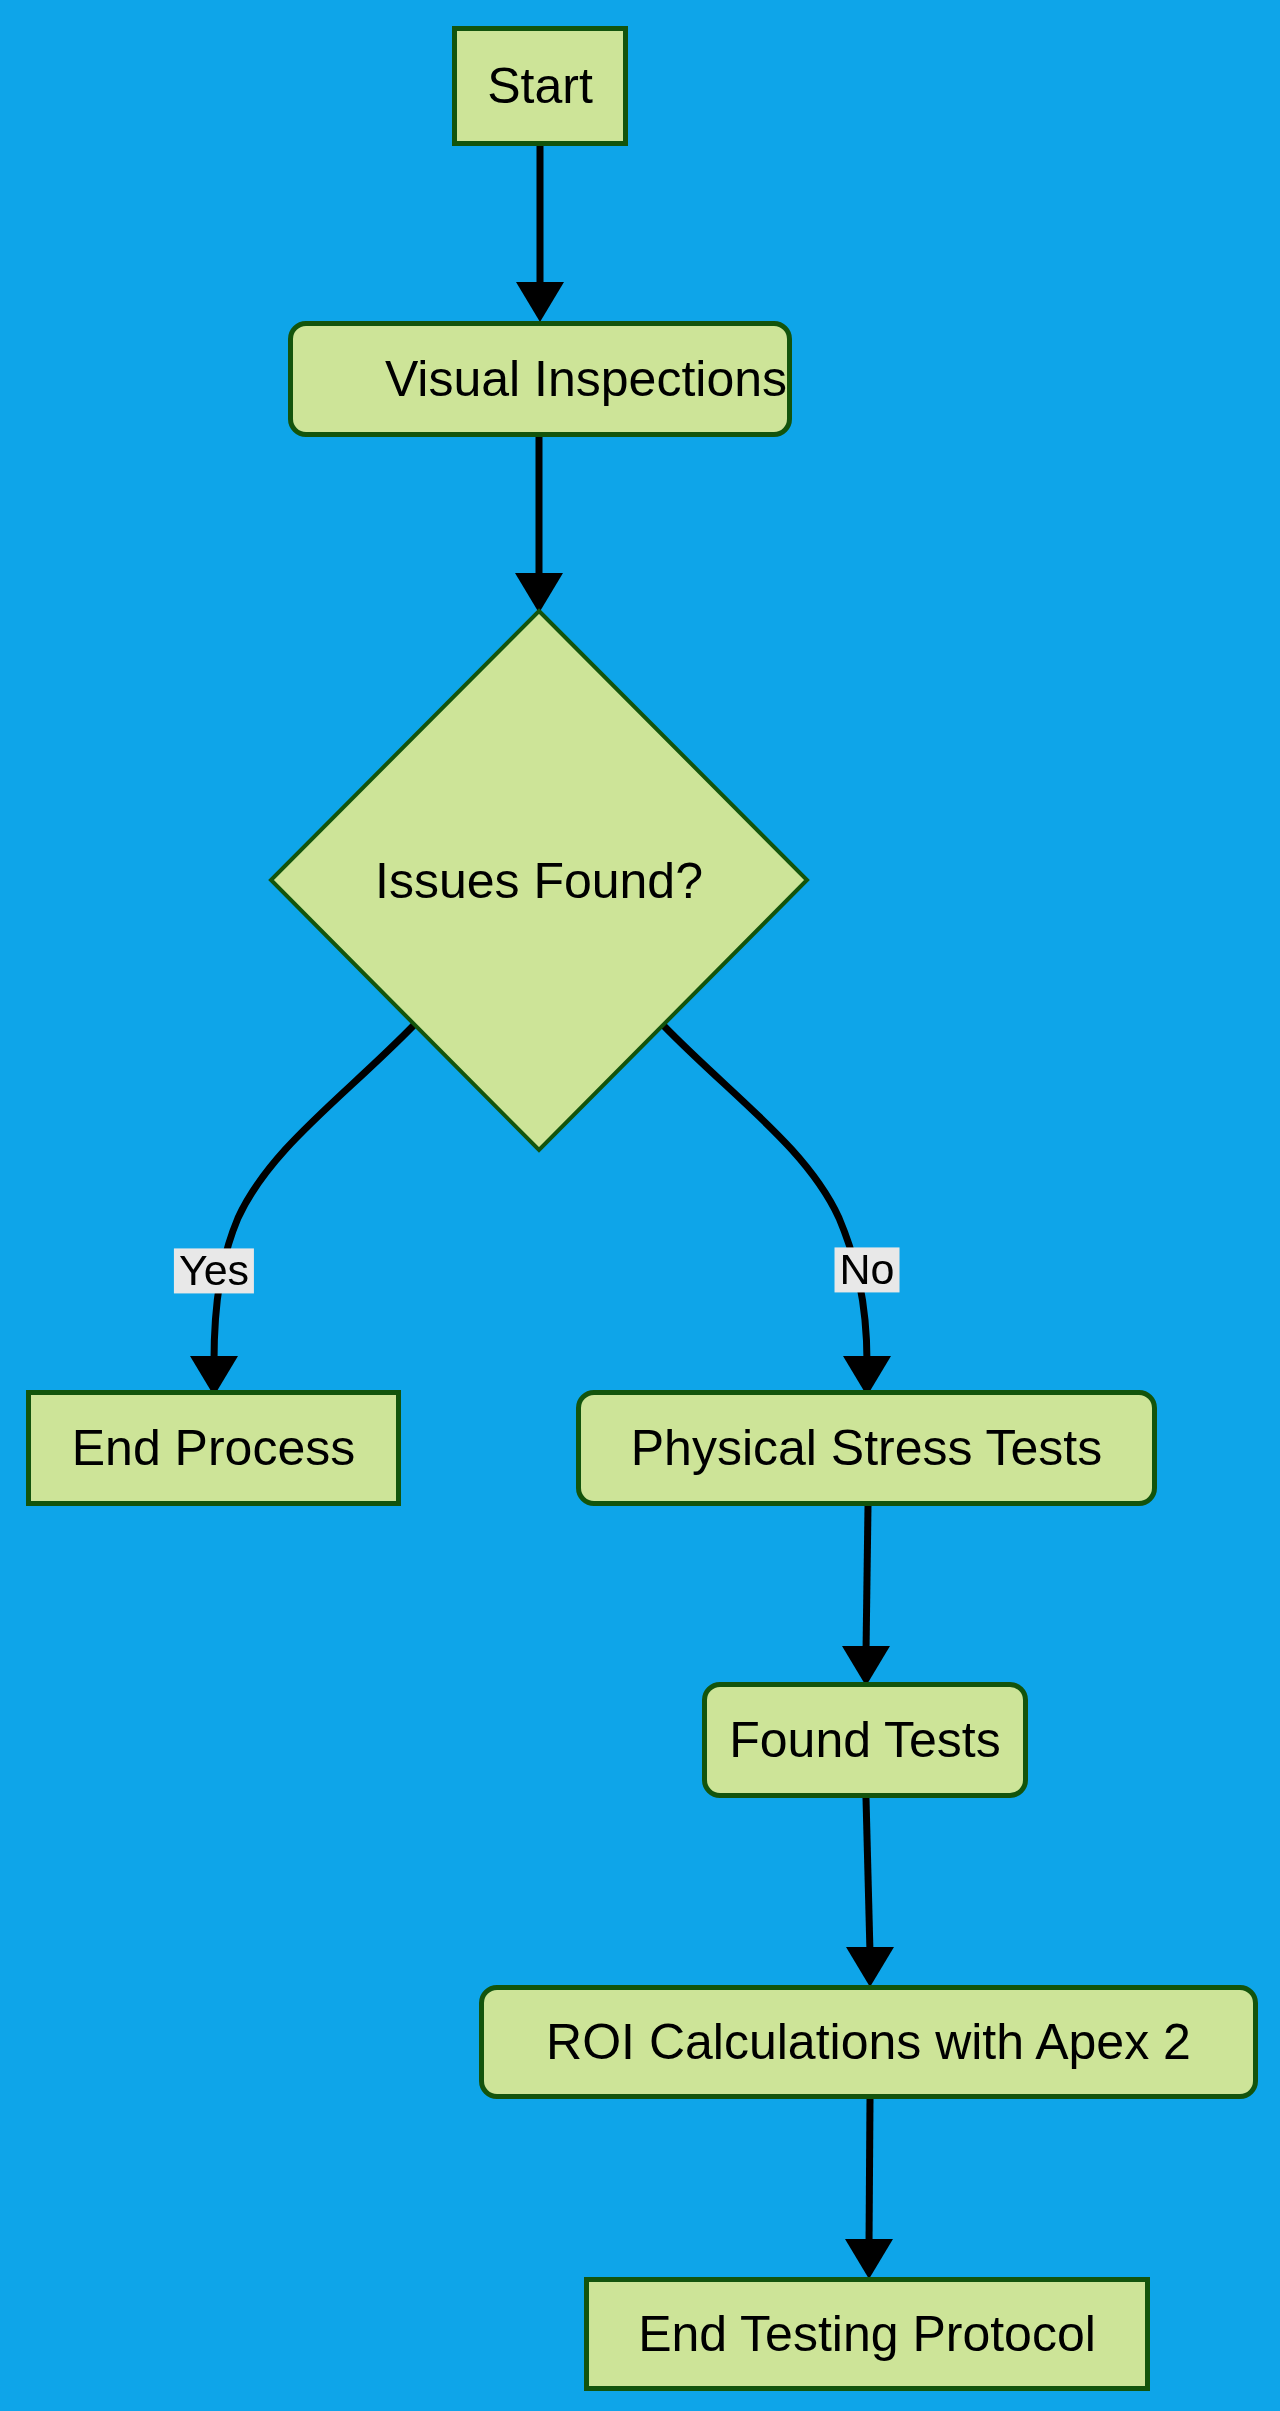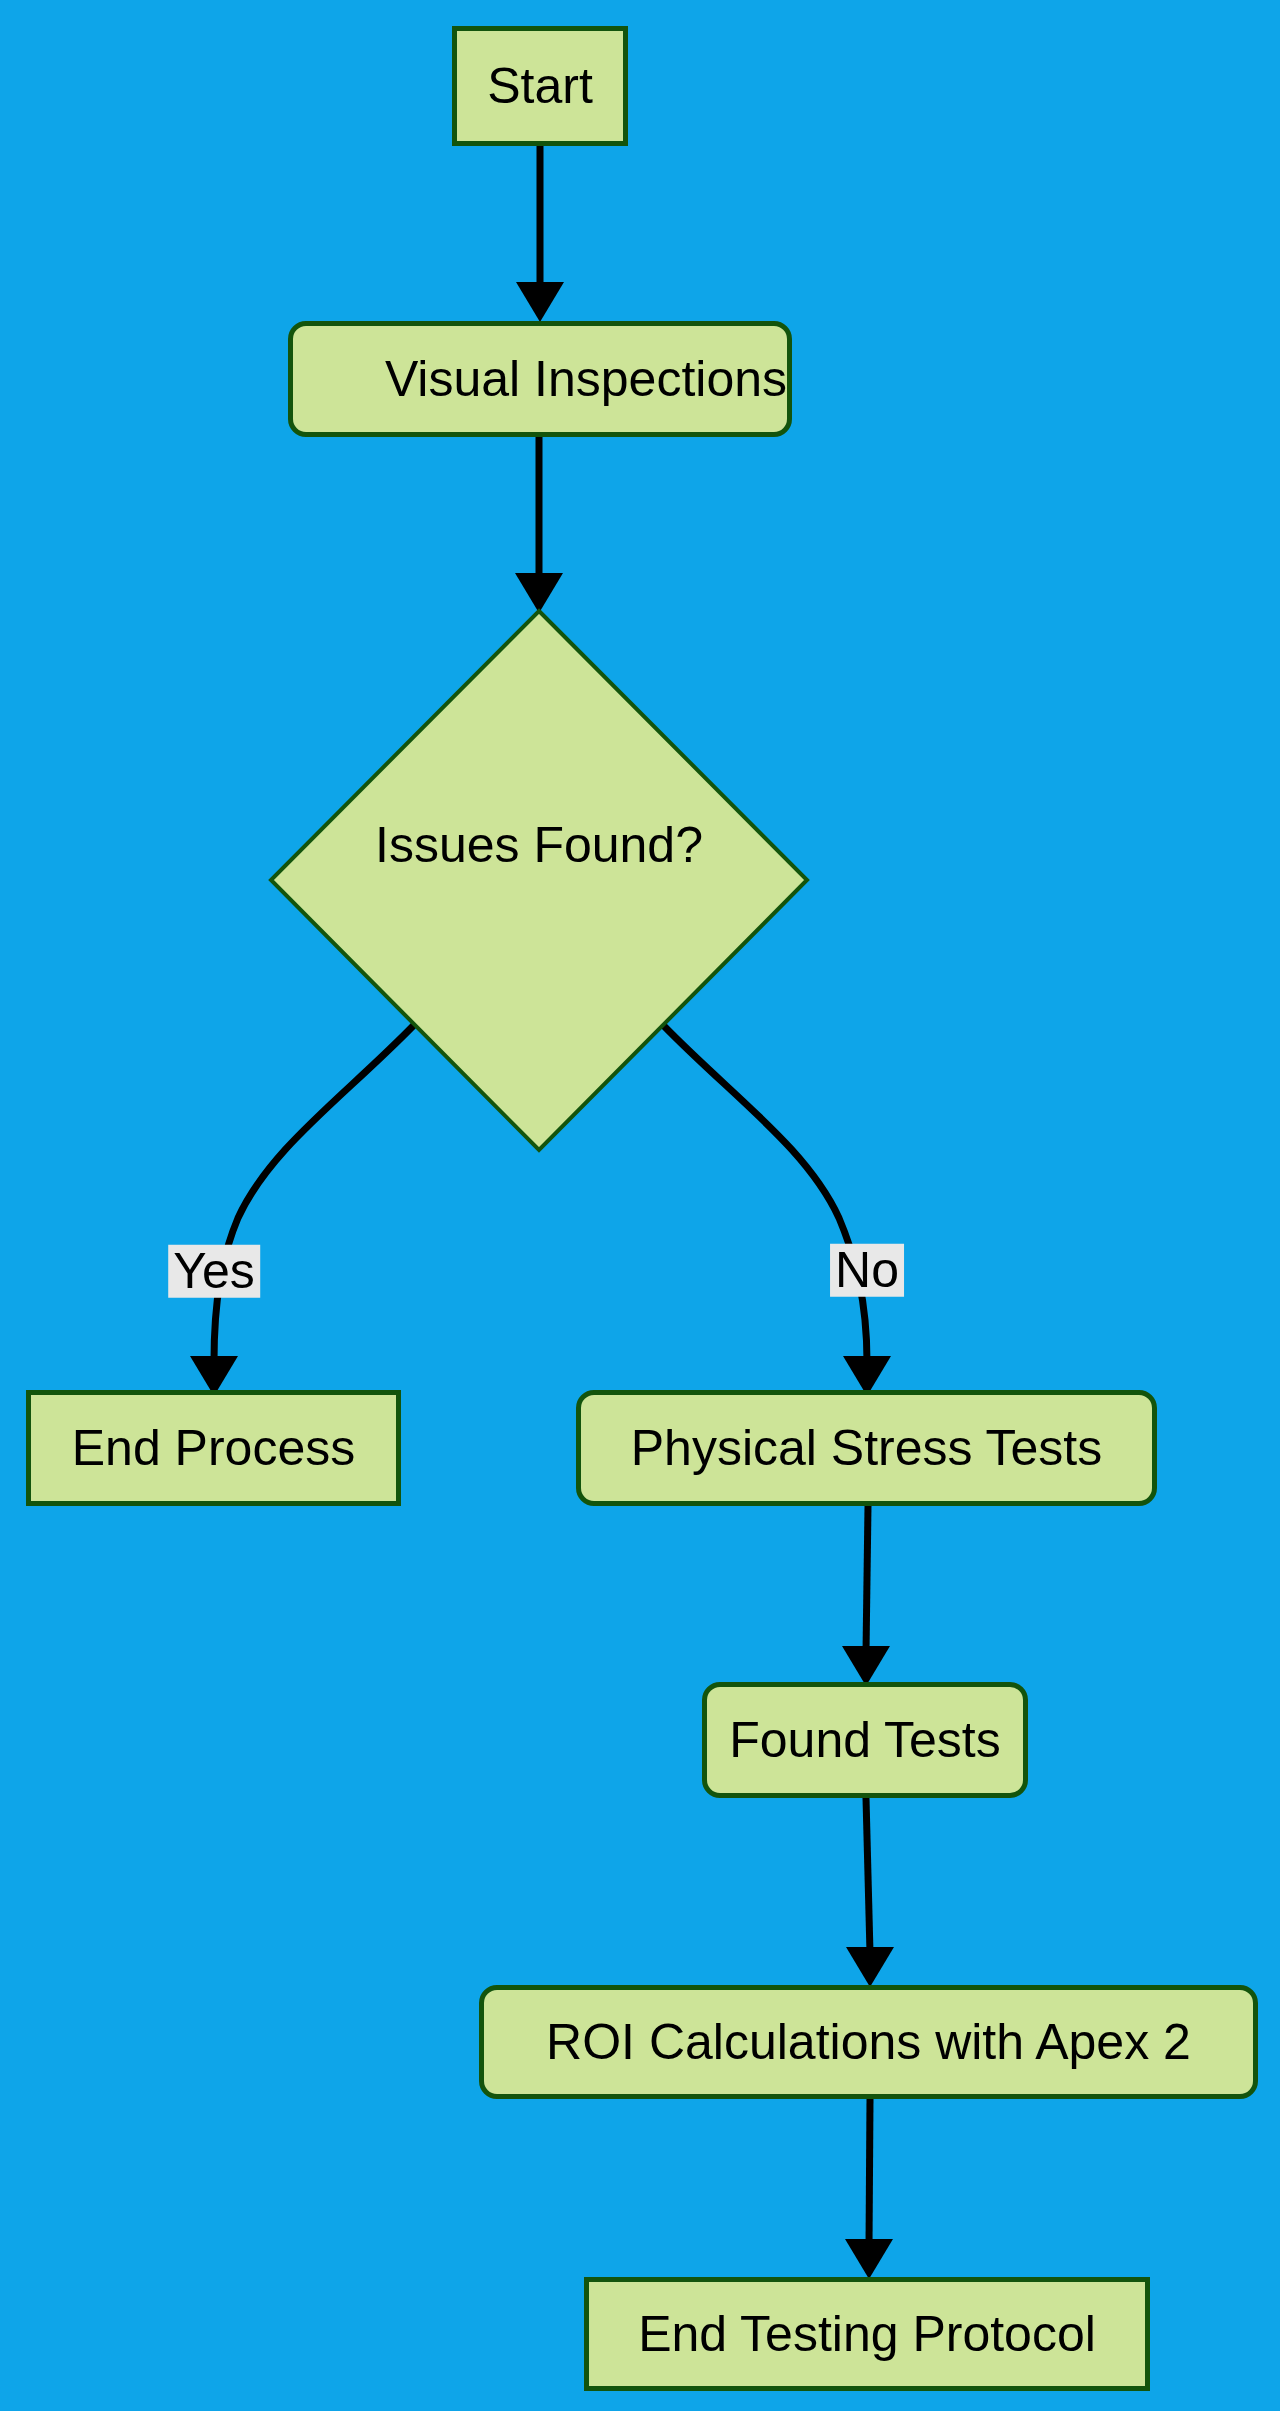--- a/index.html
+++ b/index.html
@@ -47,32 +47,32 @@
   .node-end-process  { left: 26px;  top: 1390px; width: 375px; height: 116px; }
   .node-physical     { left: 576px; top: 1390px; width: 581px; height: 116px; }
   .node-load         { left: 702px; top: 1682px; width: 326px; height: 116px; }
   .node-roi          { left: 479px; top: 1985px; width: 779px; height: 114px; text-align: center; }
   .node-end-testing  { left: 584px; top: 2277px; width: 566px; height: 114px; }
   .diamond-label {
     position: absolute;
     left: 319px; top: 816px;
     width: 440px; height: 130px;
     display: flex;
-    align-items: flex-start;
+    align-items: center;
     justify-content: center;
     color: #000000;
     font-size: 50px;
     white-space: nowrap;
   }
   .edge-label {
     position: absolute;
     transform: translate(-50%, -50%);
     background: #e8e8e8;
     color: #000000;
-    font-size: 50px;
+    font-size: 43px;
     line-height: 1.05;
     padding: 0 5px;
     white-space: nowrap;
   }
   .edge-label-yes { left: 214px; top: 1271px; }
   .edge-label-no  { left: 867px; top: 1270px; }
 </style>
 </head>
 <body>
 

